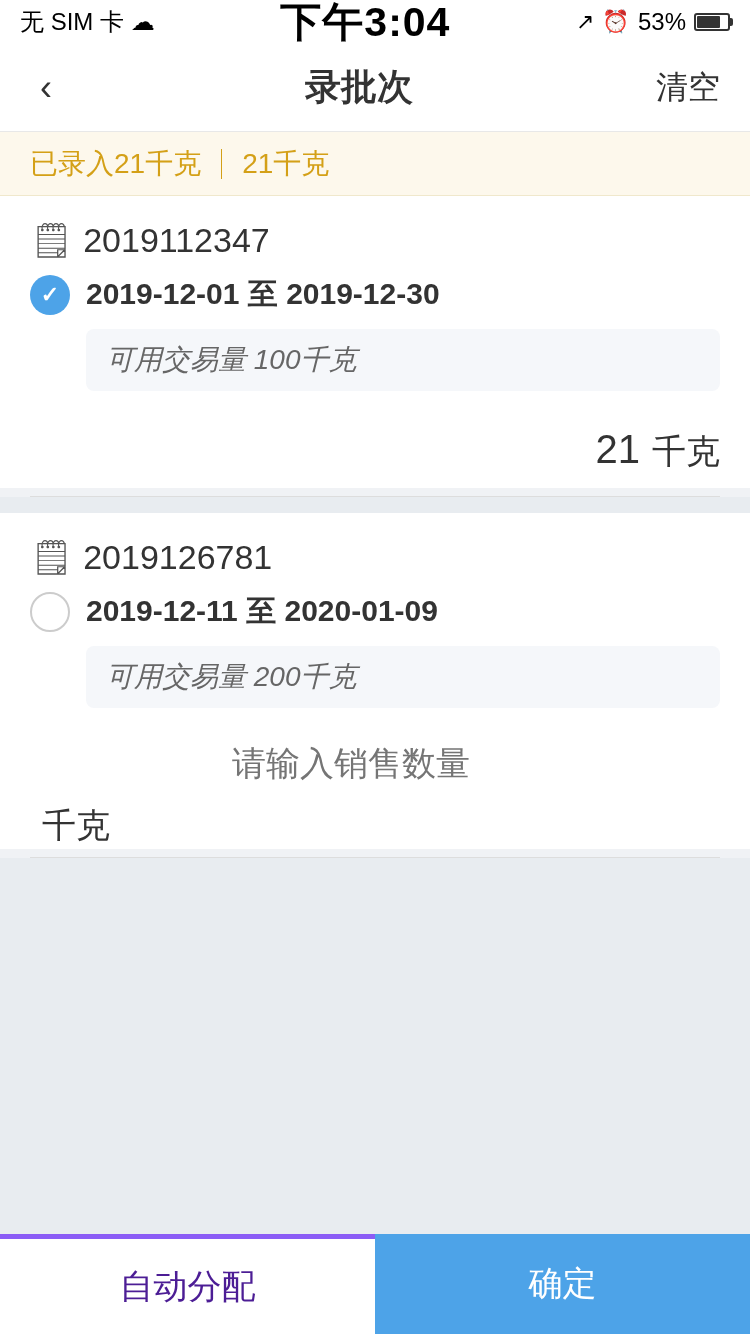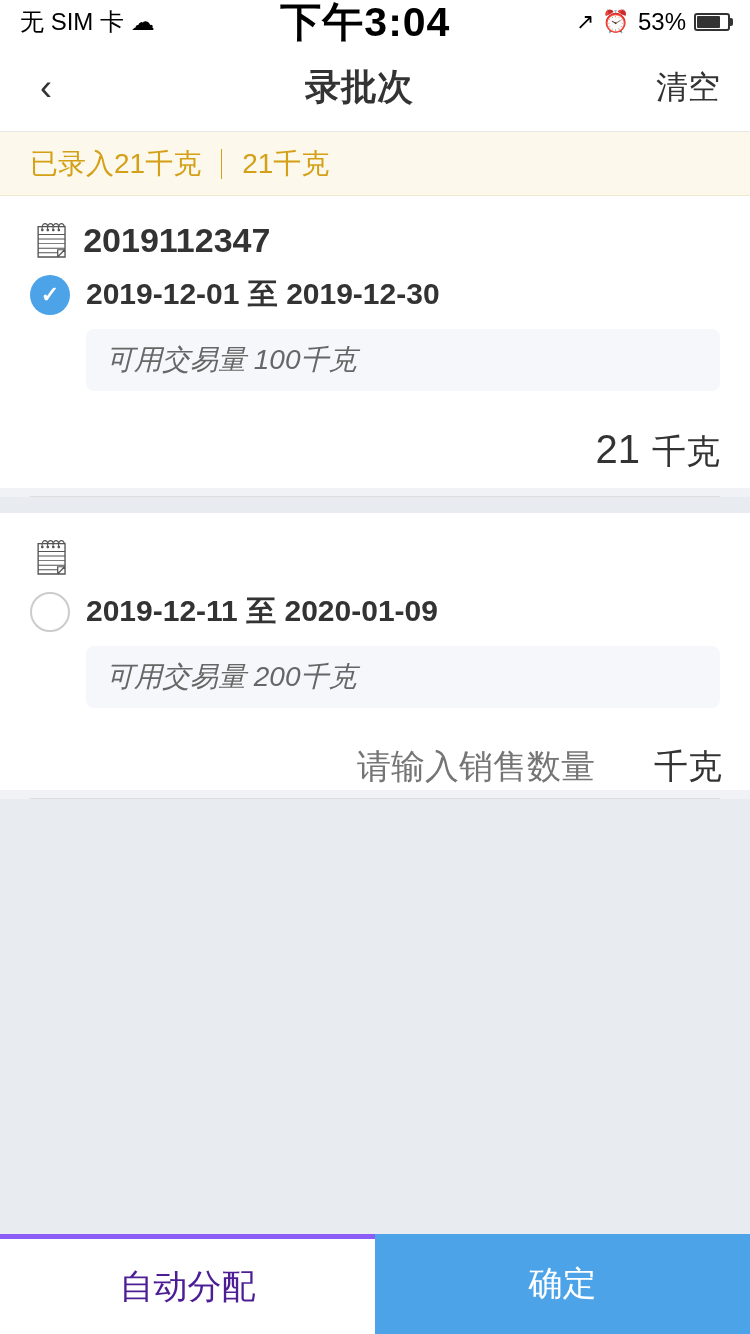--- a/index.html
+++ b/index.html
@@ -133,21 +133,21 @@
       gap: 10px;
       margin-bottom: 14px;
     }
     .doc-icon {
       font-size: 34px;
       color: #555;
     }
     .item-id {
       font-size: 34px;
       color: #333;
-      font-weight: 700;
+      font-weight: 400;
     }
 
     .item-row {
       display: flex;
       align-items: center;
       gap: 16px;
       margin-bottom: 14px;
     }
     .radio-circle {
       width: 40px;
@@ -221,23 +221,24 @@
     .item-card-2 {
       background: #fff;
       padding: 24px 30px 20px 30px;
     }
 
     
     .input-row {
       display: flex;
       align-items: baseline;
       justify-content: flex-end;
-      padding: 16px 28px 0 30px;
-      background: #fff;
-      gap: 32px;
+      padding: 16px 38px 0 30px;
+      background: #fff;
+      gap: 20px;
+      flex-direction: column;
     }
     .qty-input {
       border: none;
       outline: none;
       font-size: 34px;
       color: #999;
       text-align: right;
       background: transparent;
       min-width: 200px;
     }
@@ -337,20 +338,21 @@
   <span class="qty-value">21</span>
   <span class="qty-unit">千克</span>
 </div>
 <div class="qty-underline"></div>
 
 <div class="section-sep"></div>
 
 <div class="item-card-2">
   <div class="item-header">
     <span class="doc-icon">🗒</span>
+    <span class="item-id">2019126781</span>
   </div>
   <div class="item-row">
     <div class="radio-circle unselected"></div>
     <span class="item-date">2019-12-11 至 2020-01-09</span>
   </div>
   <div class="available-box">可用交易量 200千克</div>
 </div>
 
 <div class="input-row">
   <input class="qty-input" type="number" placeholder="请输入销售数量" style="">

